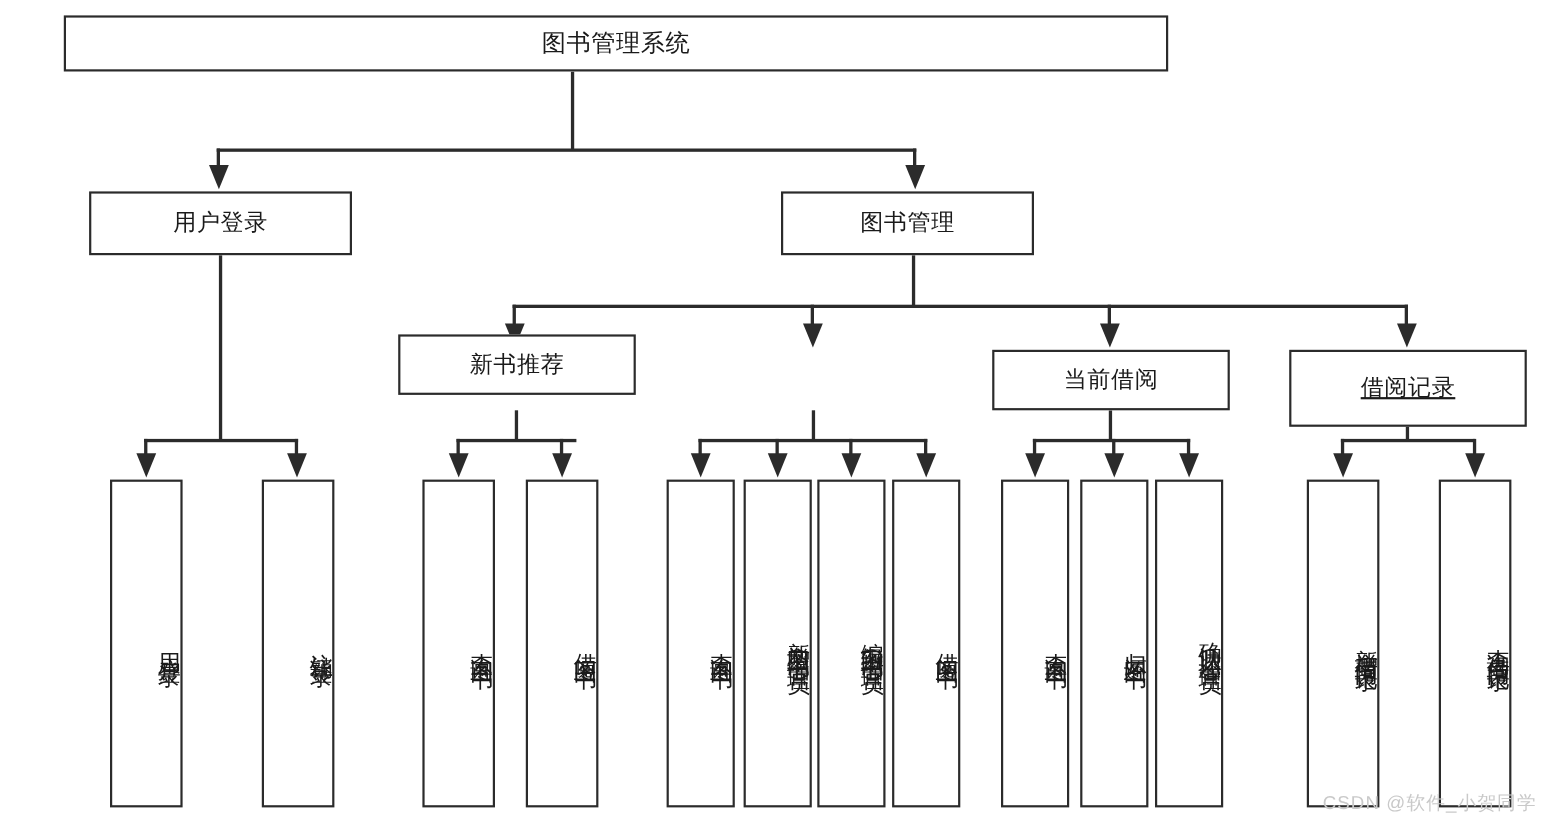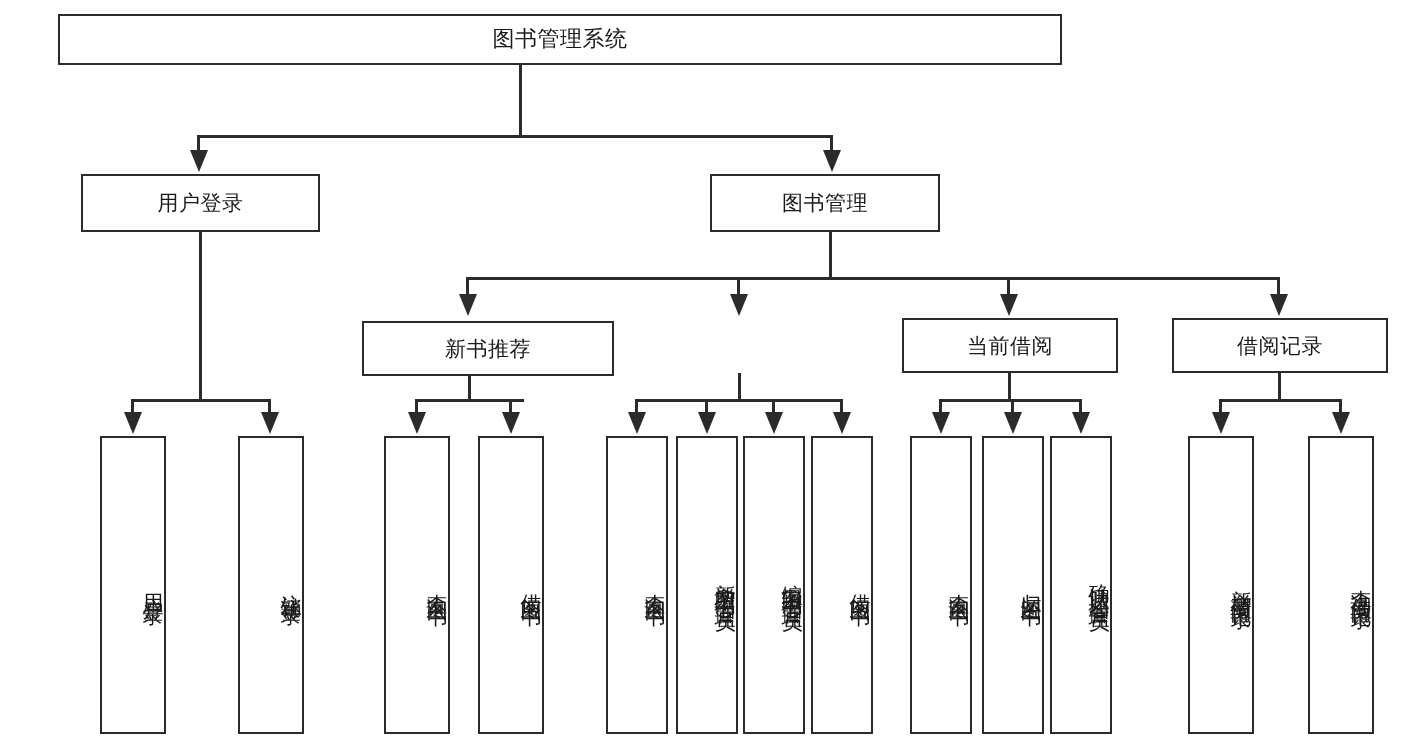--- a/index.html
+++ b/index.html
@@ -145,30 +145,30 @@
   </div>
 
   <div class="node h" style="left:81px; top:174px; width:239px; height:58px;">
     <span>用户登录</span>
   </div>
 
   <div class="node h" style="left:710px; top:174px; width:230px; height:58px;">
     <span>图书管理</span>
   </div>
 
-  <div class="node h" style="left:362px; top:321px; width:252px; height:55px;">
+  <div class="node h" style="left:362px; top:304px; width:216px; height:55px;">
     <span>新书推荐</span>
   </div>
 
 
   <div class="node h" style="left:902px; top:318px; width:216px; height:55px;align-items:center;">
     <span>当前借阅</span>
   </div>
 
-  <div class="node h" style="left:1172px; top:318px; width:216px; height:55px;">
+  <div class="node h" style="left:1172px; top:318px; width:216px; height:70px;text-decoration:underline;">
     <span>借阅记录</span>
   </div>
 
   <div class="node v" style="left:100px; top:436px; width:66px; height:298px;">
     <span>用户登录</span>
   </div>
   <div class="node v" style="left:238px; top:436px; width:66px; height:298px;">
     <span>注销登录</span>
   </div>
 
@@ -202,14 +202,15 @@
     <span>确认归还（管理员）</span>
   </div>
 
   <div class="node v" style="left:1188px; top:436px; width:66px; height:298px;">
     <span>新增借阅记录</span>
   </div>
   <div class="node v" style="left:1308px; top:436px; width:66px; height:298px;">
     <span>查询借阅记录</span>
   </div>
 
+  <div id="watermark">CSDN @软件_小贺同学</div>
 
 </div>
 
 </body></html>

